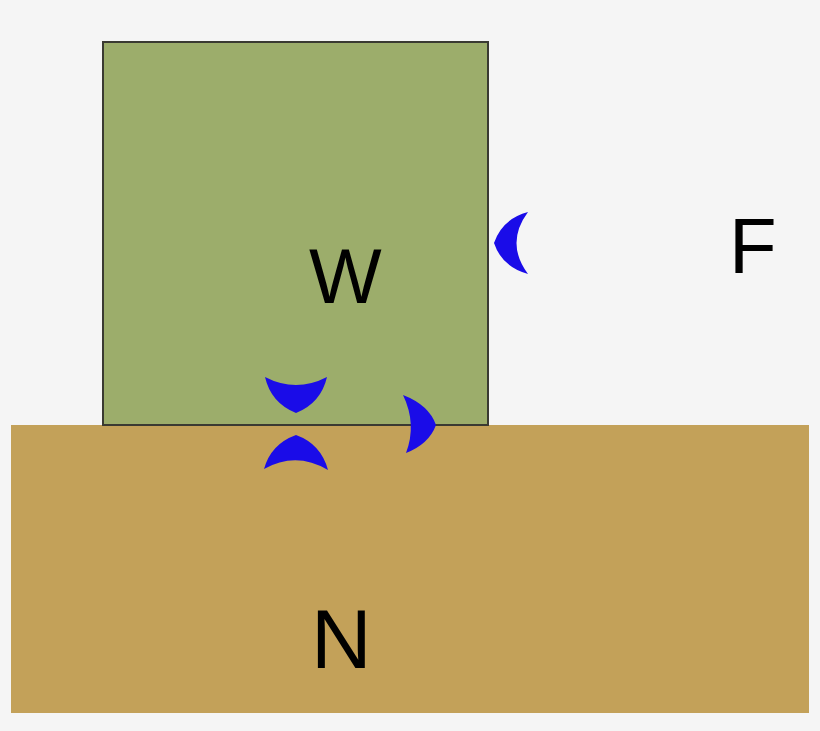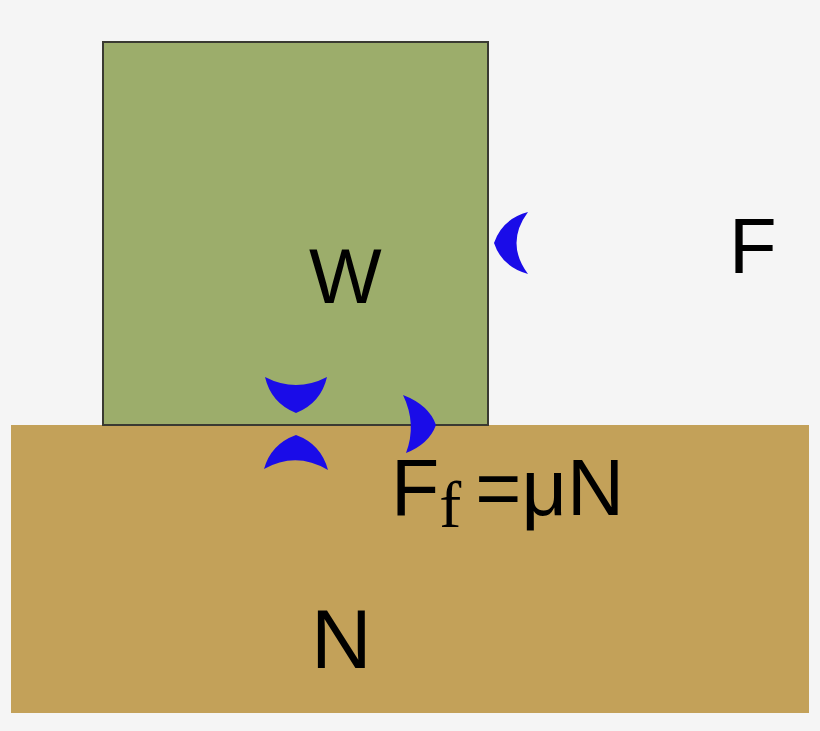--- a/index.html
+++ b/index.html
@@ -60,17 +60,14 @@
 
     <path d="M403,395 Q429,405 436,425 Q429,444 406,453 Q417,424 403,395 Z" fill="#1a0ce8"></path>
   </svg>
 
   <div class="label weight-label">W</div>
 
   <div class="label applied-force-label">F</div>
 
   <div class="label normal-force-label">N</div>
 
-  <div class="label friction-label">
-    <span>F</span><span class="friction-sub">f</span><span class="friction-rest">=μN</span>
-  </div>
 
 </div>
 
 </body></html>

